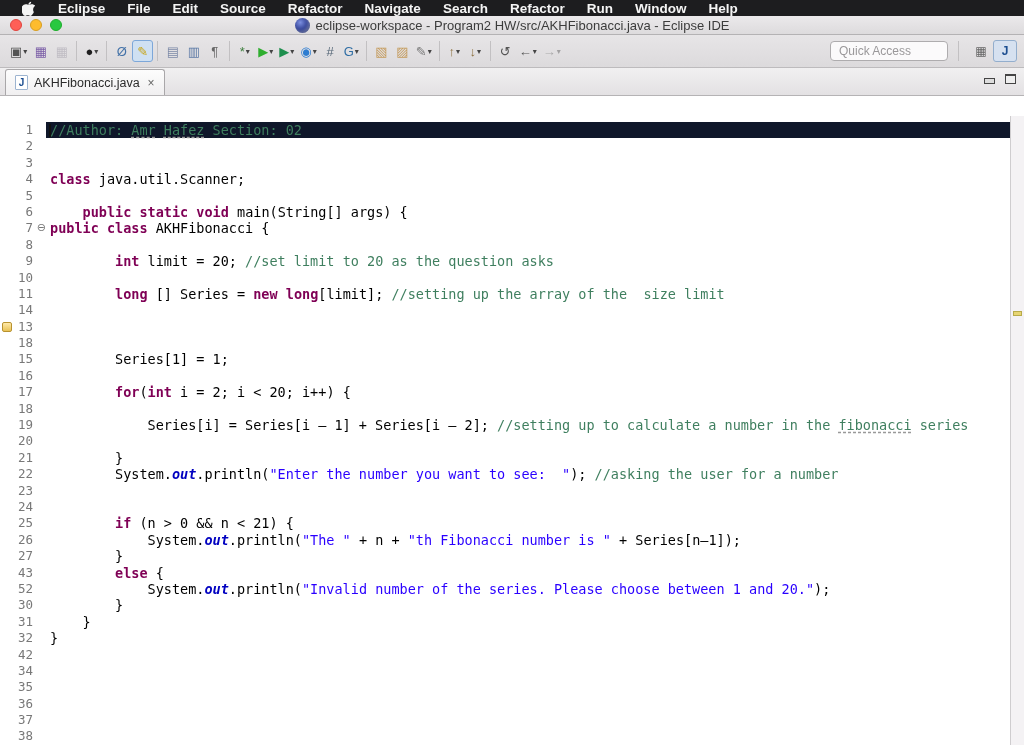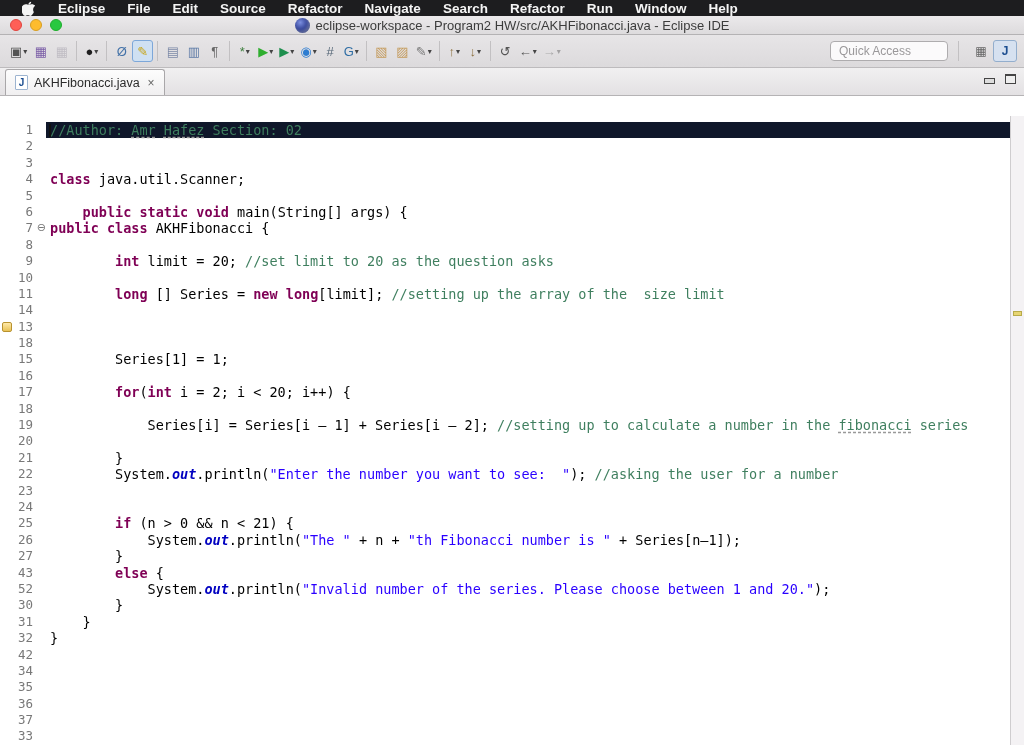--- a/index.html
+++ b/index.html
@@ -334,21 +334,21 @@
         <div class="grow">
           <span class="num">35</span>
         </div>
         <div class="grow">
           <span class="num">36</span>
         </div>
         <div class="grow">
           <span class="num">37</span>
         </div>
         <div class="grow">
-          <span class="num">33</span>
+          <span class="num">38</span>
         </div>
       </div>
     <div class="codearea" id="codearea">
         <div class="codeline current"><span class="text-caret"></span><span class="tc">//Author: </span><span class="tc sp">Amr</span><span class="tc"> </span><span class="tc sp">Hafez</span><span class="tc"> Section: 02</span></div>
         <div class="codeline"></div>
         <div class="codeline"></div>
         <div class="codeline"><span class="tk">class</span><span class="tp"> java.util.Scanner;</span></div>
         <div class="codeline"></div>
         <div class="codeline"><span class="tp">    </span><span class="tk">public</span><span class="tp"> </span><span class="tk">static</span><span class="tp"> </span><span class="tk">void</span><span class="tp"> main(String[] args) {</span></div>
         <div class="codeline"><span class="tk">public</span><span class="tp"> </span><span class="tk">class</span><span class="tp"> AKHFibonacci {</span></div>

